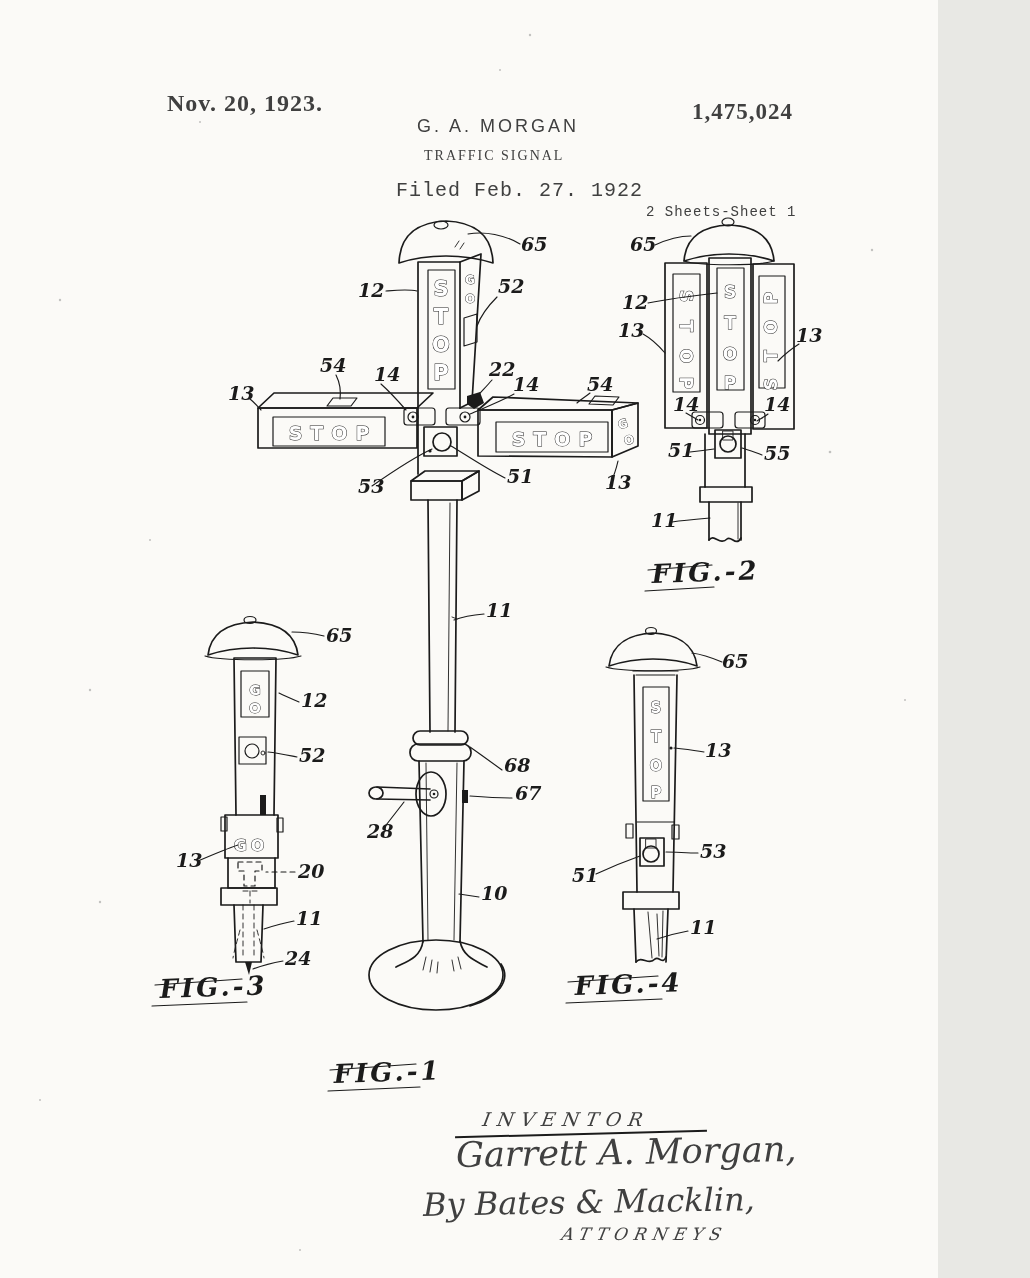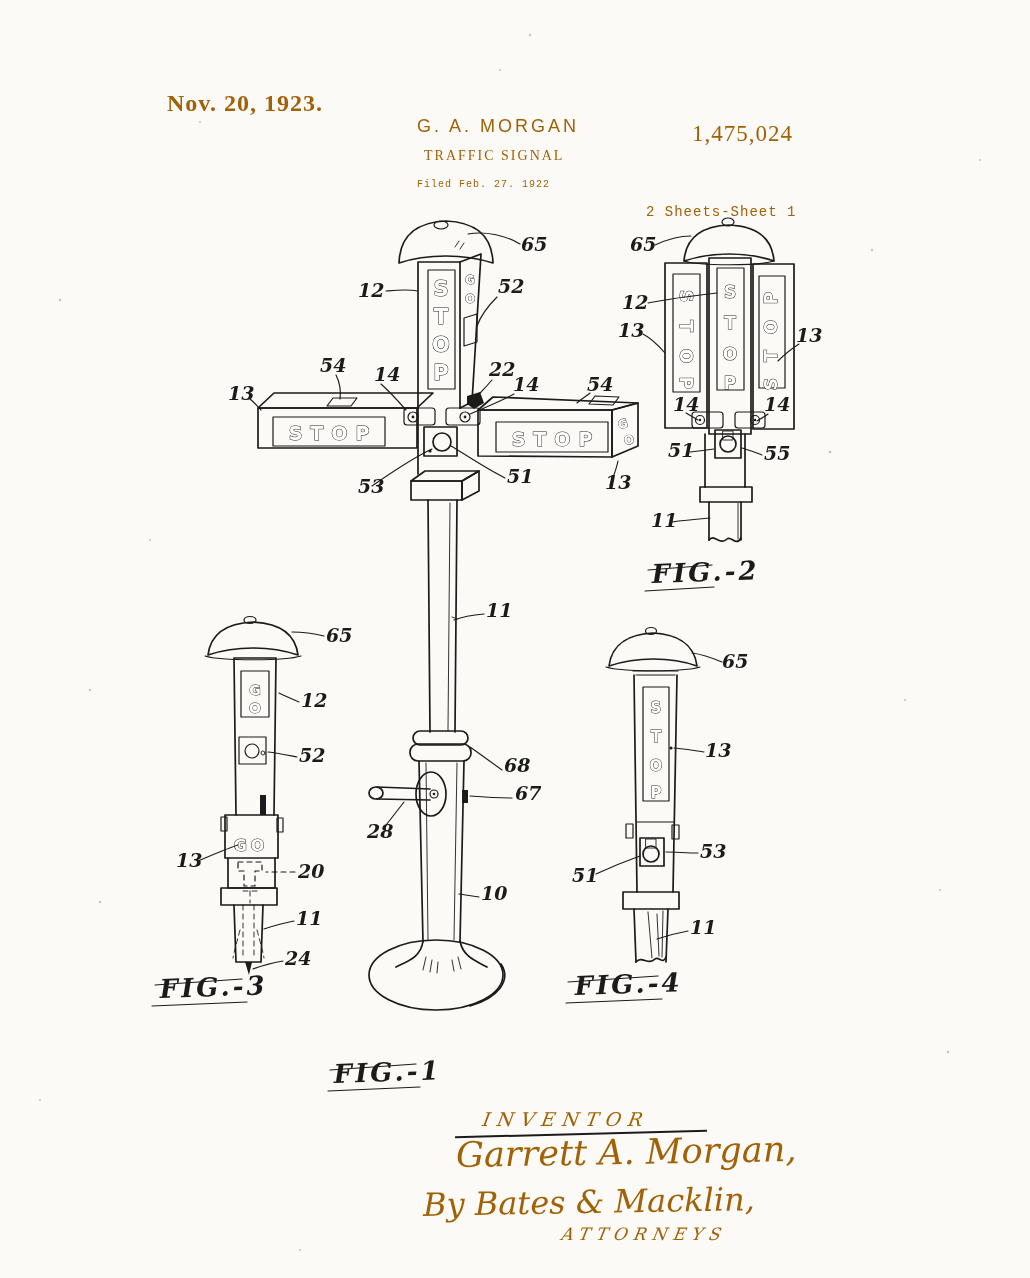--- a/index.html
+++ b/index.html
@@ -1,24 +1,24 @@
 <!DOCTYPE html>
 <html><head>
 <meta charset="utf-8">
 <style>
   html,body{margin:0;padding:0;background:#e8e8e4;}
-  .page{position:relative;width:1030px;height:1278px;background:#fbfaf7;overflow:hidden;
-        color:#a16207;font-family:"Liberation Serif",serif;}
+  .page{position:relative;width:938px;height:1278px;background:#fbfaf7;overflow:hidden;
+        color:#404040;font-family:"Liberation Serif",serif;}
   .abs{position:absolute;white-space:nowrap;}
   .h-date{left:167px;top:90px;font-size:24px;font-weight:bold;letter-spacing:1px;}
-  .h-patno{left:692px;top:99px;font-size:23px;font-weight:normal;letter-spacing:1px;margin-top:22px;}
+  .h-patno{left:692px;top:99px;font-size:23px;font-weight:bold;letter-spacing:1px;}
   .h-name{left:417px;top:116px;font-family:"Liberation Sans",sans-serif;font-weight:normal;
           font-size:18px;letter-spacing:3px;}
   .h-title{left:424px;top:148px;font-family:Liberation Serif, serif;font-size:14px;letter-spacing:2px;}
-  .h-filed{left:417px;top:179px;font-family:"Liberation Mono",monospace;font-size:10px;letter-spacing:1px;}
+  .h-filed{left:396px;top:179px;font-family:"Liberation Mono",monospace;font-size:20px;letter-spacing:1px;}
   .h-sheet{left:646px;top:184px;font-family:"Liberation Mono",monospace;font-size:14px;letter-spacing:1px;margin-top:20px;}
   .sig-inventor{left:483px;top:1108px;font-family:"DejaVu Serif",serif;font-style:italic;
                 font-size:19px;letter-spacing:7px;transform:skewX(-10deg);}
   .sig-line1{left:456px;top:1132px;font-family:"DejaVu Serif",serif;font-style:italic;
              font-size:35px;transform:rotate(-1deg);}
   .sig-line2{left:423px;top:1183px;font-family:"DejaVu Serif",serif;font-style:italic;
              font-size:32px;transform:rotate(-1deg);}
   .sig-attorneys{left:562px;top:1224px;font-family:"DejaVu Serif",serif;font-style:italic;
                  font-size:17px;letter-spacing:6px;transform:skewX(-12deg);}
   .rule{position:absolute;background:#1b1b1b;height:1.5px;}

